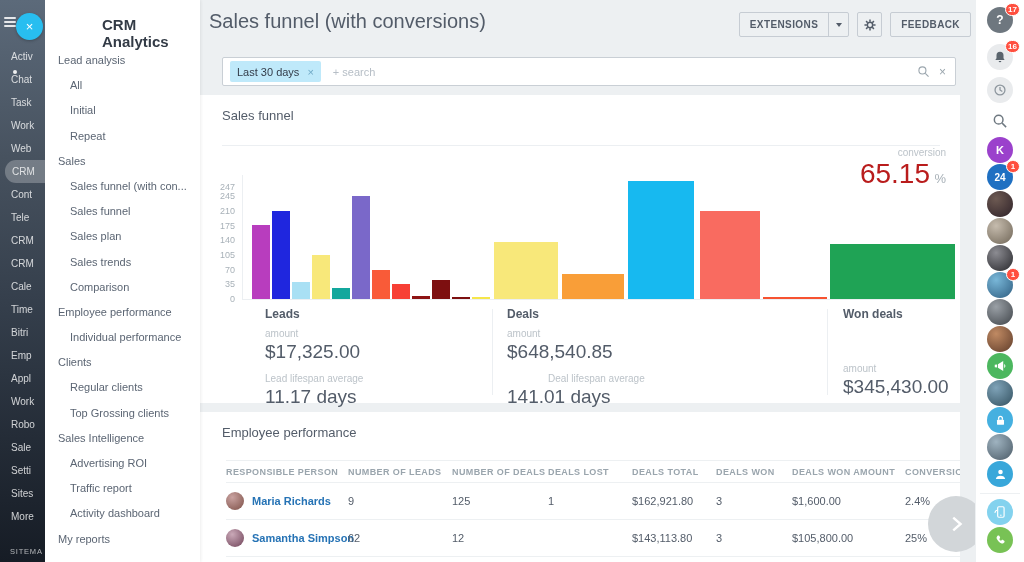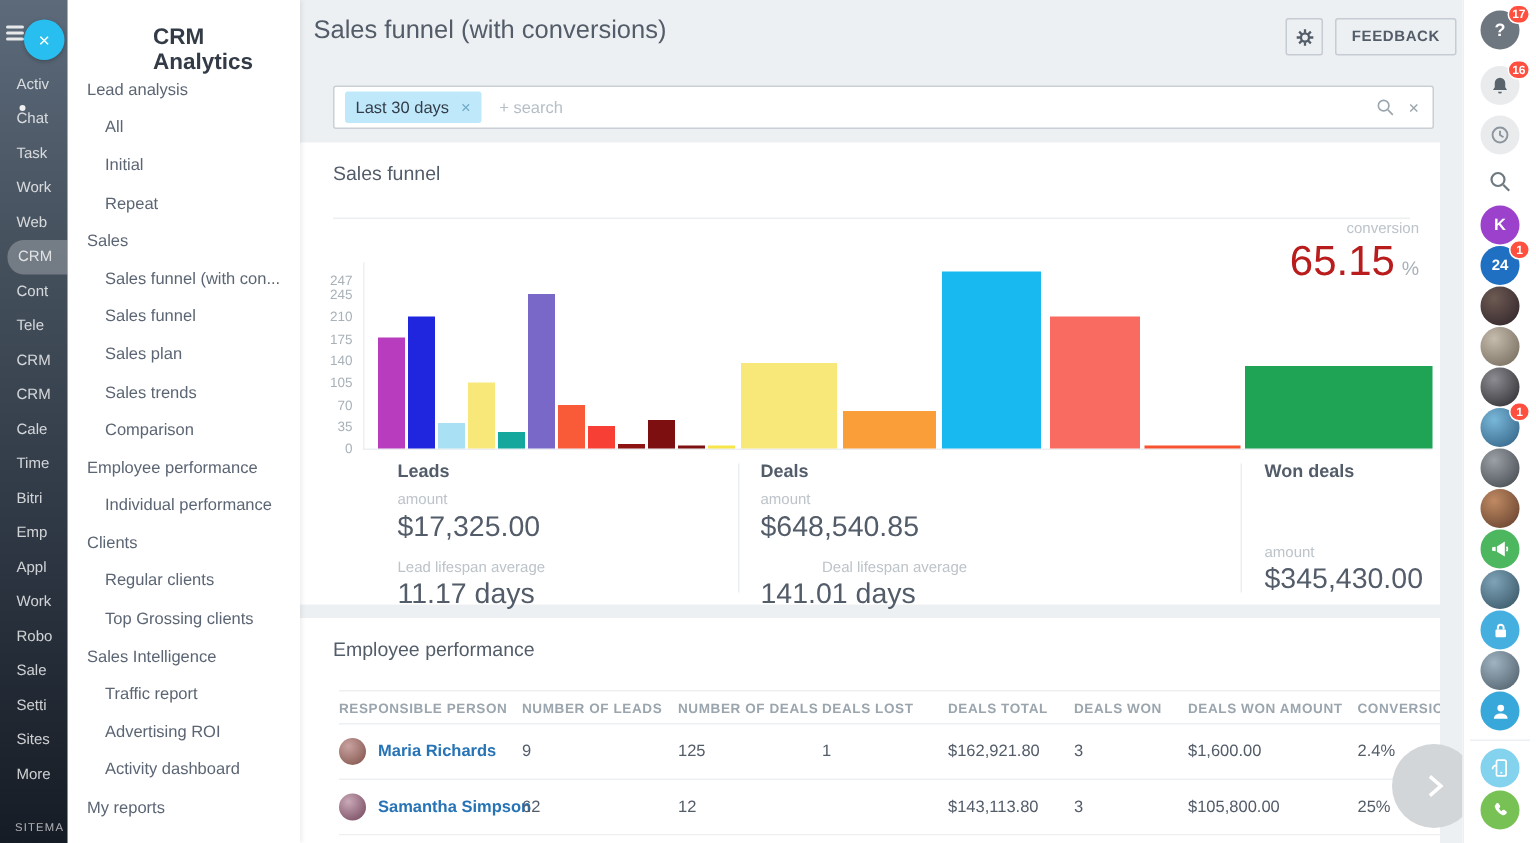--- a/index.html
+++ b/index.html
@@ -21,21 +21,21 @@
   
   #app-panel { position:absolute; left:45px; top:0; width:155px; height:562px; background:#fff; z-index:3; box-shadow:1px 0 3px rgba(0,0,0,.07); }
   #panel-title { padding:16px 0 0 13px; font-size:15px; font-weight:bold; color:#333b46;margin-left:44px; }
   #side-items { position:absolute; top:48px; left:0; right:0; }
   .side-item { height:25.2px; line-height:25.2px; font-size:11px; color:#5b6573; white-space:nowrap; overflow:hidden; cursor:pointer; }
   .side-item.lvl1 { padding-left:13px; }
   .side-item.lvl2 { padding-left:25px; }
 
   
   #main { position:absolute; left:200px; top:0; width:775px; height:562px; }
-  #page-title { position:absolute; left:9px; top:10px; font-size:17px; color:#535c69; }
+  #page-title { position:absolute; left:9px; top:10px; font-size:20px; color:#535c69; }
   #hdr-actions { position:absolute; top:12px; right:4px; display:flex; gap:8px; align-items:center; z-index:2; }
   .btn { height:25px; border:1px solid #c6ccd3; border-radius:2px; font-size:10px; font-weight:bold; letter-spacing:.4px; color:#535c69; display:flex; align-items:center; padding:0 10px; cursor:pointer; background:transparent; }
   .btn.split { padding:0; }
   .split .lbl { padding:0 10px; display:flex; align-items:center; height:100%; }
   .split .caret-part { width:20px; border-left:1px solid #c6ccd3; display:flex; align-items:center; justify-content:center; height:100%; cursor:pointer; }
   .caret { width:0; height:0; border-left:3.5px solid transparent; border-right:3.5px solid transparent; border-top:4px solid #535c69; }
   .btn.icon-btn { width:25px; padding:0; justify-content:center; }
 
   #filter-bar { position:absolute; left:22px; right:19px; top:57px; height:29px; background:#fff; border:1px solid #c9cfd5; border-radius:2px; display:flex; align-items:center; padding:0 34px 0 7px; }
   #chip { background:#bfe9fa; border-radius:2px; height:21px; display:flex; align-items:center; padding:0 7px; font-size:11px; color:#333c49; cursor:pointer; }
@@ -134,30 +134,36 @@
       <div class="side-item lvl2">Sales funnel</div>
       <div class="side-item lvl2">Sales plan</div>
       <div class="side-item lvl2">Sales trends</div>
       <div class="side-item lvl2">Comparison</div>
       <div class="side-item lvl1">Employee performance</div>
       <div class="side-item lvl2">Individual performance</div>
       <div class="side-item lvl1">Clients</div>
       <div class="side-item lvl2">Regular clients</div>
       <div class="side-item lvl2">Top Grossing clients</div>
       <div class="side-item lvl1">Sales Intelligence</div>
+      <div class="side-item lvl2">Advertising ROI</div>
       <div class="side-item lvl2">Traffic report</div>
-      <div class="side-item lvl2">Advertising ROI</div>
       <div class="side-item lvl2">Activity dashboard</div>
       <div class="side-item lvl1">My reports</div>
     </div>
 </div>
 
 <div id="main">
   <div id="page-title">Sales funnel (with conversions)</div>
   <div id="hdr-actions">
+    <div class="btn split">
+      <span class="lbl">EXTENSIONS</span>
+      <span class="caret-part">
+          <span class="caret"></span>
+        </span>
+    </div>
     <div class="btn icon-btn">
       <span>
         <svg width="14" height="14" viewBox="0 0 24 24">
             <g stroke="#535c69" stroke-width="2.6" fill="none">
               <circle cx="12" cy="12" r="4.6"></circle>
               <path d="M12 2.5v4M12 17.5v4M2.5 12h4M17.5 12h4M5.3 5.3l2.8 2.8M15.9 15.9l2.8 2.8M18.7 5.3l-2.8 2.8M8.1 15.9l-2.8 2.8"></path>
             </g>
           </svg>
       </span>
     </div>

